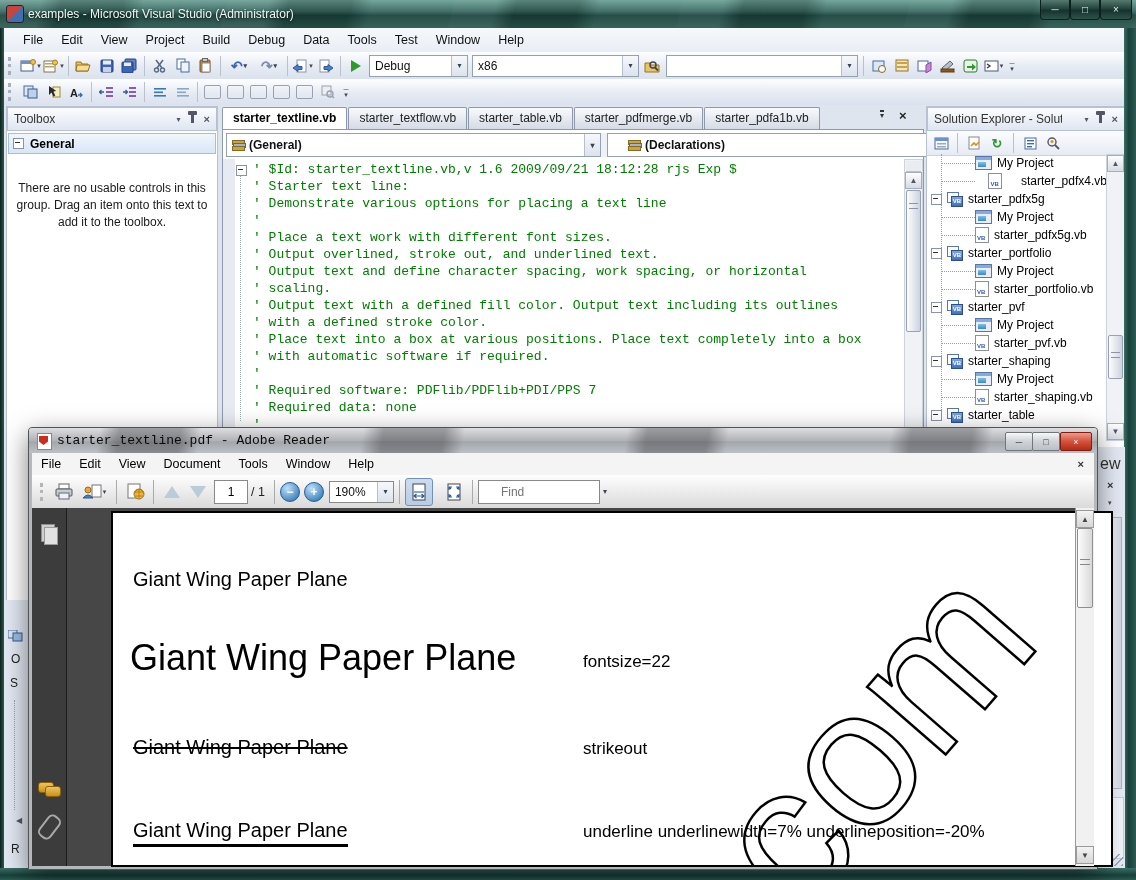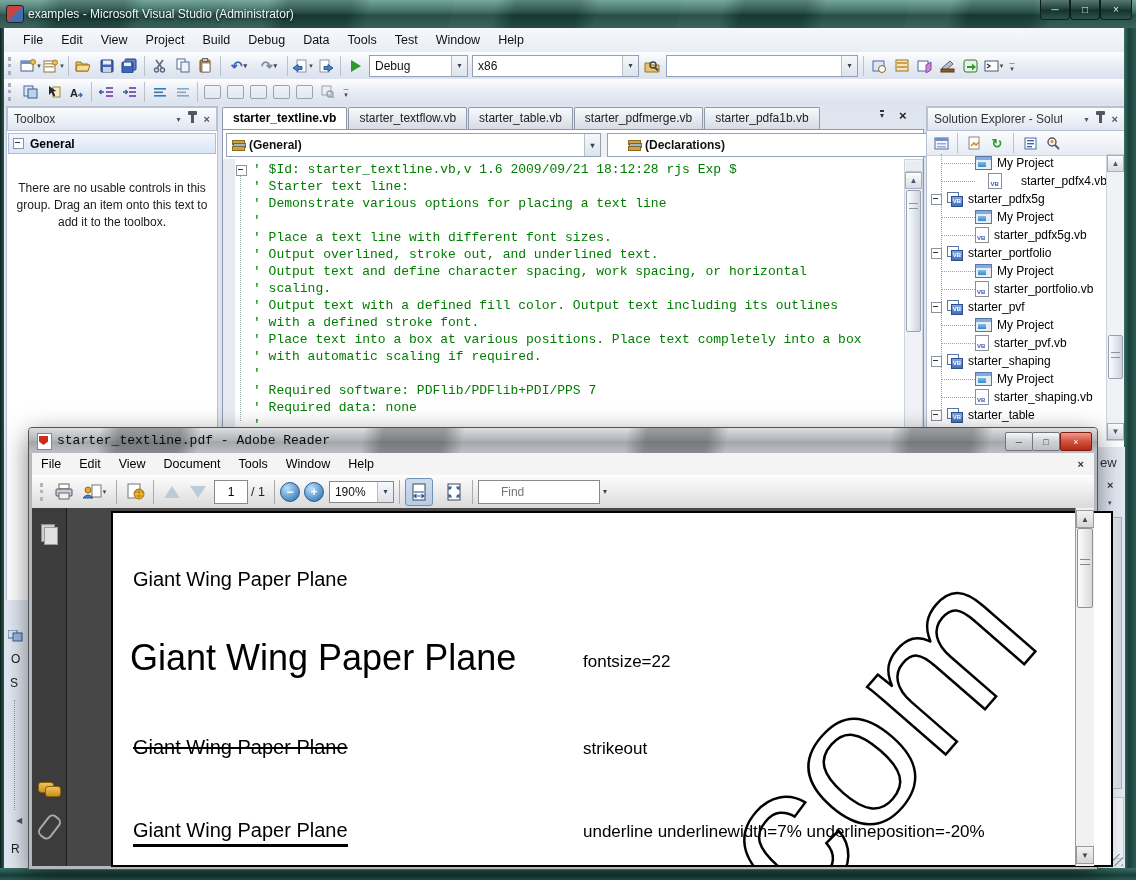--- a/index.html
+++ b/index.html
@@ -406,28 +406,28 @@
     <div class="abs" style="left:0;top:29px;width:12px;bottom:0;background:#e7ebf1;"></div>
     <div class="abs" style="left:12px;top:29px;width:16px;bottom:0;background:#fff;"></div>
     <div class="abs expander" style="left:13px;top:35px;"></div>
     <div class="abs" style="left:17px;top:46px;width:1px;height:245px;border-left:1px dotted #9aa;"></div>
 
     <div class="abs" style="left:30px;top:31px;right:18px;bottom:0;overflow:hidden;">
       <div class="cline">' $Id: starter_textline.vb,v 1.6 2009/09/21 18:12:28 rjs Exp $</div>
       <div class="cline">' Starter text line:</div>
       <div class="cline">' Demonstrate various options for placing a text line</div>
       <div class="cline">'</div>
-      <div class="cline">' Place a text line with different font sizes.</div>
+      <div class="cline">' Place a text work with different font sizes.</div>
       <div class="cline">' Output overlined, stroke out, and underlined text.</div>
       <div class="cline">' Output text and define character spacing, work spacing, or horizontal</div>
       <div class="cline">' scaling.</div>
       <div class="cline">' Output text with a defined fill color. Output text including its outlines</div>
-      <div class="cline">' with a defined stroke font.</div>
+      <div class="cline">' with a defined stroke color.</div>
       <div class="cline">' Place text into a box at various positions. Place text completely into a box</div>
-      <div class="cline">' with automatic scaling if required.</div>
+      <div class="cline">' with automatic software if required.</div>
       <div class="cline">'</div>
       <div class="cline">' Required software: PDFlib/PDFlib+PDI/PPS 7</div>
       <div class="cline">' Required data: none</div>
       <div class="cline">'</div>
     </div>
 
     <div class="abs sbv" style="right:0;top:29px;width:17px;bottom:0;">
       <div class="abs" style="left:1px;top:1px;right:1px;height:10px;background:#e9edf3;border-bottom:1px solid #b7c1d2;"></div>
       <div class="abs sb-btn" style="left:0;top:12px;right:0;height:15px;">
           <span>▲</span>
@@ -614,21 +614,21 @@
           <span>▼</span>
         </div>
     </div>
   </div>
 
   <div class="abs" style="left:0;top:28px;width:4px;height:852px;background:linear-gradient(90deg,#0f211d,#2d5a52);"></div>
   <div class="abs" style="left:1124px;top:28px;width:12px;height:852px;background:linear-gradient(90deg,#3b6e65,#17403a 40%,#2d5a52);"></div>
   <div class="abs" style="left:0;top:868px;width:1136px;height:12px;background:linear-gradient(#3b6e65,#17403a 60%,#2d5a52);"></div>
 
   <div class="abs" style="left:1097px;top:447px;width:27px;height:421px;background:#e3e9f3;border-left:1px solid #b7c1d2;">
-    <span class="abs" style="left:2px;top:8px;font-size:13px;color:#333;">ew</span>
+    <span class="abs" style="left:2px;top:8px;font-size:16px;color:#333;">ew</span>
     <span class="abs" style="left:9px;top:32px;font-size:11px;font-weight:bold;color:#333;"><span>×</span></span>
     <span class="abs" style="left:10px;top:52px;font-size:7px;color:#445;"><span>▾</span></span>
     <div class="abs" style="left:6px;top:70px;width:16px;height:270px;background:linear-gradient(90deg,#fdfdfe,#cfd6e2);border:1px solid #aab2c2;"></div>
     <div class="abs" style="left:4px;top:350px;width:20px;height:60px;background:#eef1f6;border:1px solid #c2cad8;"></div>
     <div class="abs" style="right:2px;bottom:2px;width:12px;height:12px;background:repeating-linear-gradient(135deg,#9aa4b4 0 2px,transparent 2px 5px);"></div>
   </div>
 
   <div class="abs" style="left:4px;top:600px;width:24px;height:268px;background:#e3e9f3;">
     <div class="abs" style="left:4px;top:28px;width:15px;height:12px;"><svg width="15" height="12">
           <rect x="0" y="0" width="9" height="8" fill="#dce8f6" stroke="#4a6a9a"></rect>

